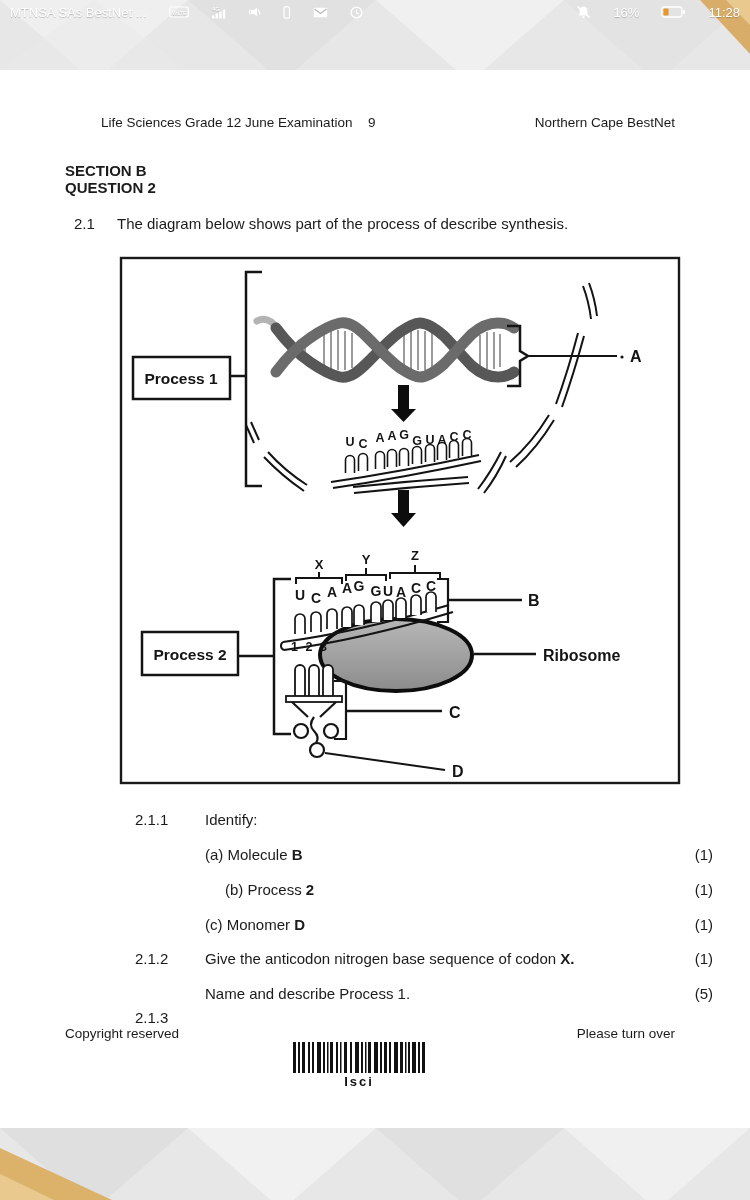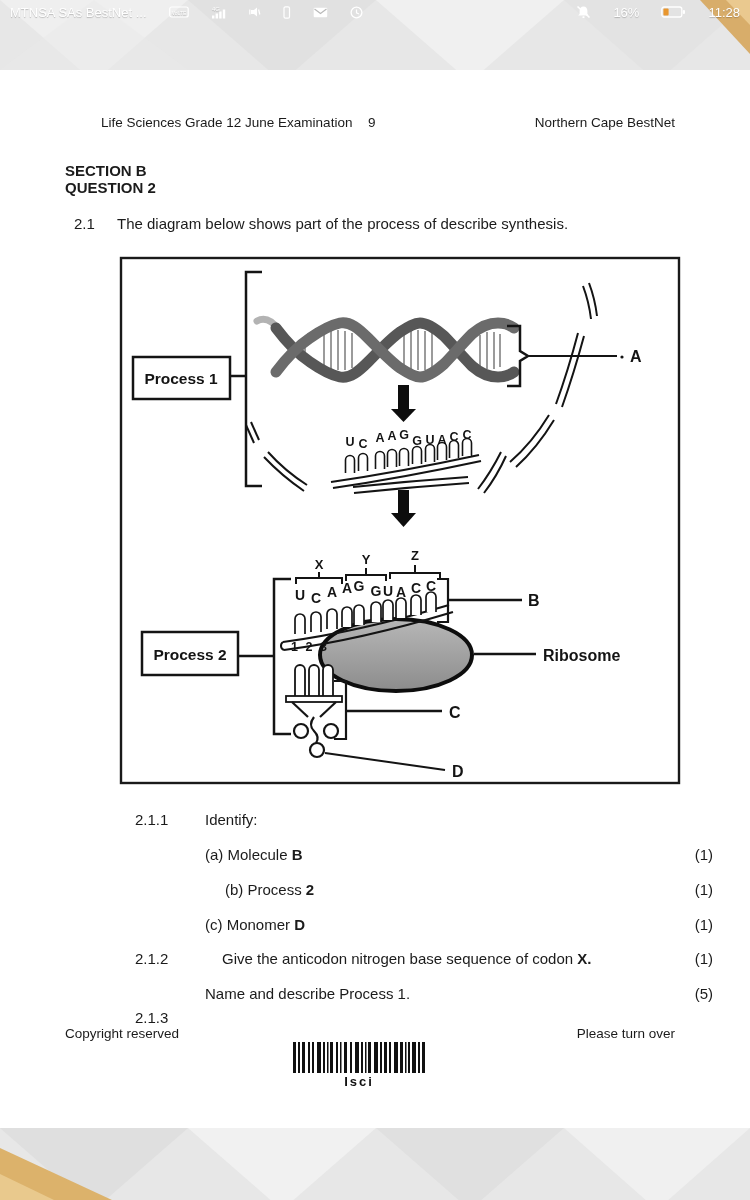--- a/index.html
+++ b/index.html
@@ -122,21 +122,21 @@
     <div class="row" style="top:881px;">
       <span class="abs" style="left:205px;margin-left:20px;"><span>(b) Process </span><span class="b">2</span></span>
       <span class="marks">(1)</span>
     </div>
     <div class="row" style="top:916px;">
       <span class="abs" style="left:205px;"><span>(c) Monomer </span><span class="b">D</span></span>
       <span class="marks">(1)</span>
     </div>
     <div class="row" style="top:950px;">
       <span class="abs" style="left:135px;">2.1.2</span>
-      <span class="abs" style="left:222px;"><span>Give the anticodon nitrogen base sequence of codon </span><span class="b">X.</span></span>
+      <span class="abs" style="left:205px;"><span>Give the anticodon nitrogen base sequence of codon </span><span class="b">X.</span></span>
       <span class="marks">(1)</span>
     </div>
     <div class="row" style="top:985px;">
       <span class="abs" style="left:135px;margin-top:24px;">2.1.3</span>
       <span class="abs" style="left:205px;">Name and describe Process 1.</span>
       <span class="marks">(5)</span>
     </div>
 
     <div class="row hdr" style="top:1026px;">
       <span class="abs" style="left:65px;">Copyright reserved</span>

